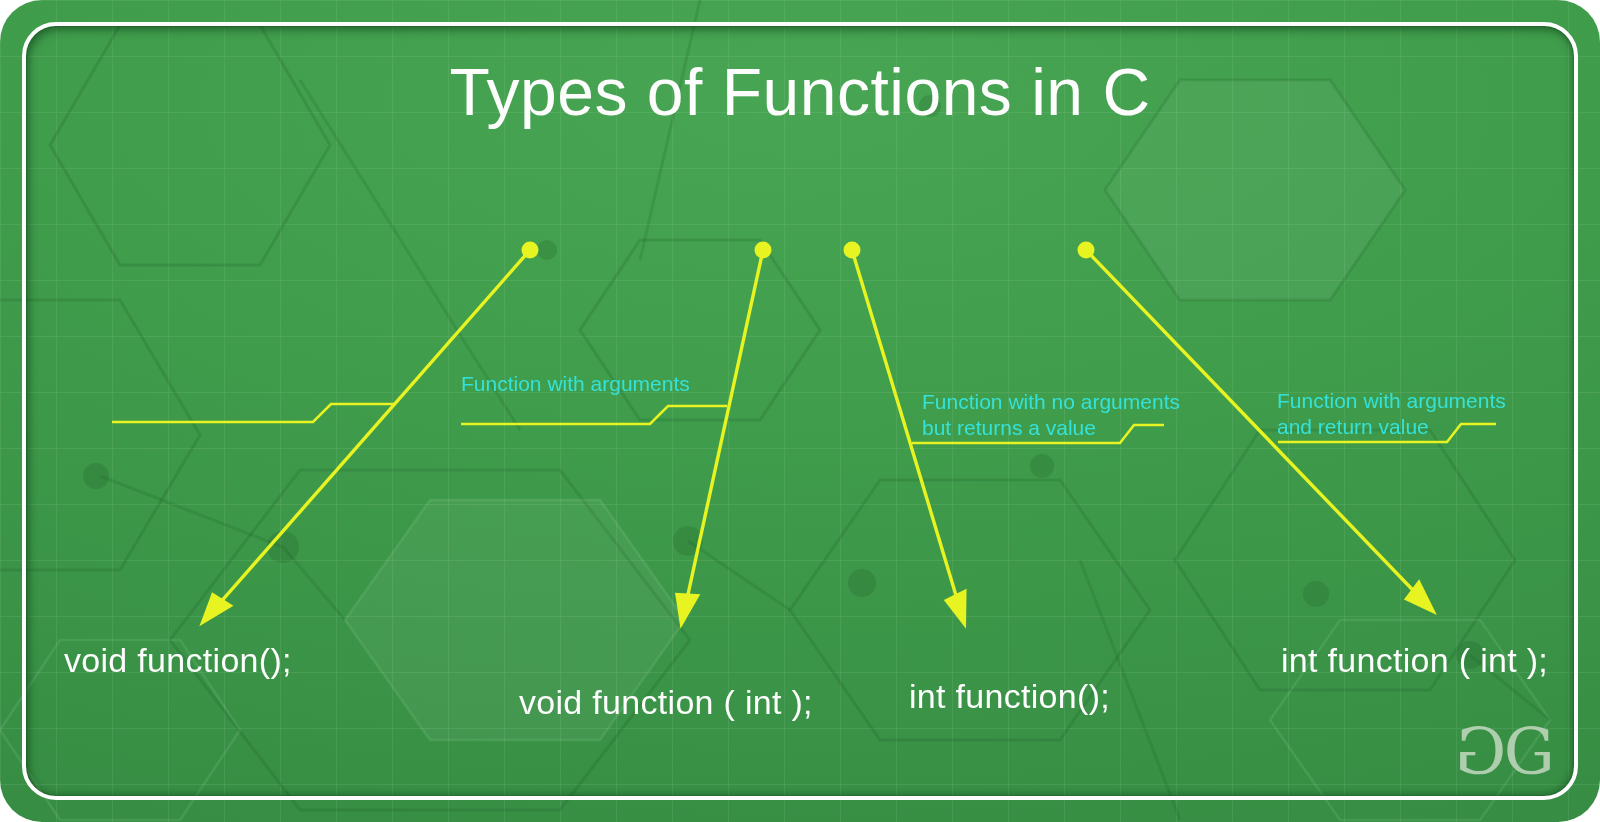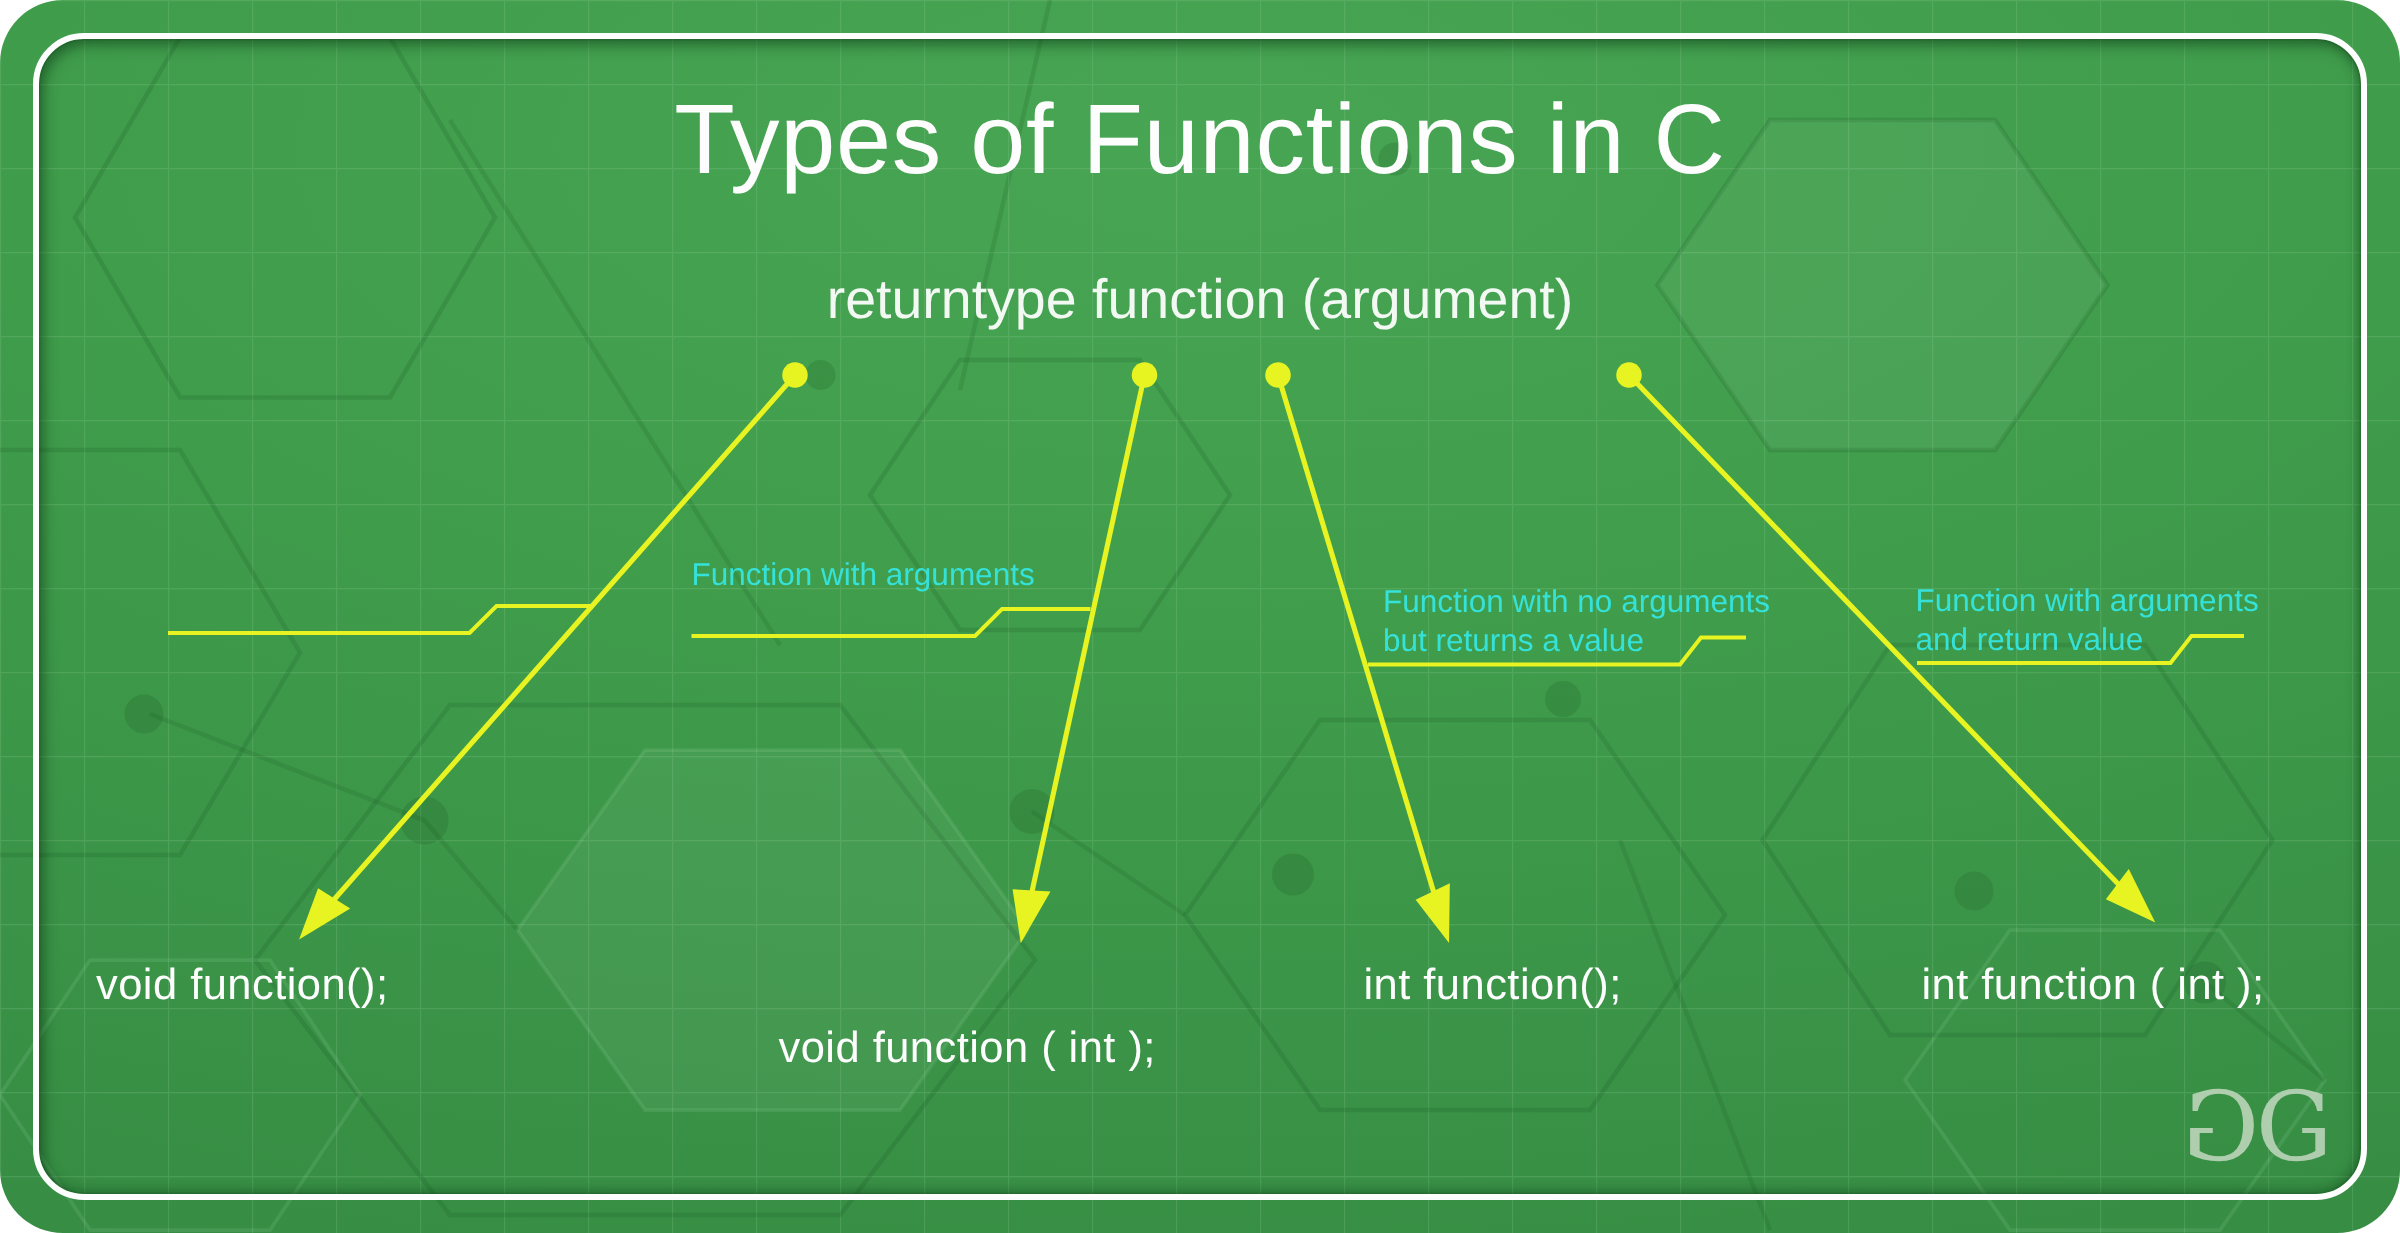--- a/index.html
+++ b/index.html
@@ -64,26 +64,26 @@
     white-space:nowrap;
   }
   .annotation.a1 { left:113px; top:369px; }
   .annotation.a2 { left:461px; top:371px; }
   .annotation.a3 { left:922px; top:389px; }
   .annotation.a4 { left:1277px; top:388px; }
 
   .code {
     position:absolute; top:641px;
     color:var(--white);
-    font-size:29px; font-weight:400;
+    font-size:34px; font-weight:400;
     white-space:nowrap; letter-spacing:0.3px;
   }
   .code.c1 { left:64px; }
   .code.c2 { left:519px;margin-top:42px; }
-  .code.c3 { left:909px; }
+  .code.c3 { left:909px;margin-top:36px; }
   .code.c4 { left:1281px; }
 
   .logo {
     position:absolute; right:54px; bottom:38px;
     font-family:"DejaVu Serif","Liberation Serif",serif;
     font-size:64px; line-height:64px;
     color:var(--logo); opacity:0.85;
     letter-spacing:-0.14em;
   }
   .logo .g { display:inline-block; }
@@ -158,21 +158,20 @@
       <line class="arrow" x1="852" y1="250" x2="964" y2="622"></line>
       <line class="arrow" x1="1086" y1="250" x2="1432" y2="610"></line>
 
       <path class="underline" d="M112 422 H313 L331 404 H394"></path>
       <path class="underline" d="M461 424 H650 L668 406 H727"></path>
       <path class="underline" d="M912 443 H1120 L1134 425 H1164"></path>
       <path class="underline" d="M1278 442 H1447 L1461 424 H1496"></path>
     </svg>
 
     <div class="title">Types of Functions in C</div>
-    <div class="signature">returntype function (argument)</div>
 
     <div class="annotation a2">
       <div>Function with arguments</div>
     </div>
     <div class="annotation a3">
       <div>Function with no arguments</div>
       <div>but returns a value</div>
     </div>
     <div class="annotation a4">
       <div>Function with arguments</div>

